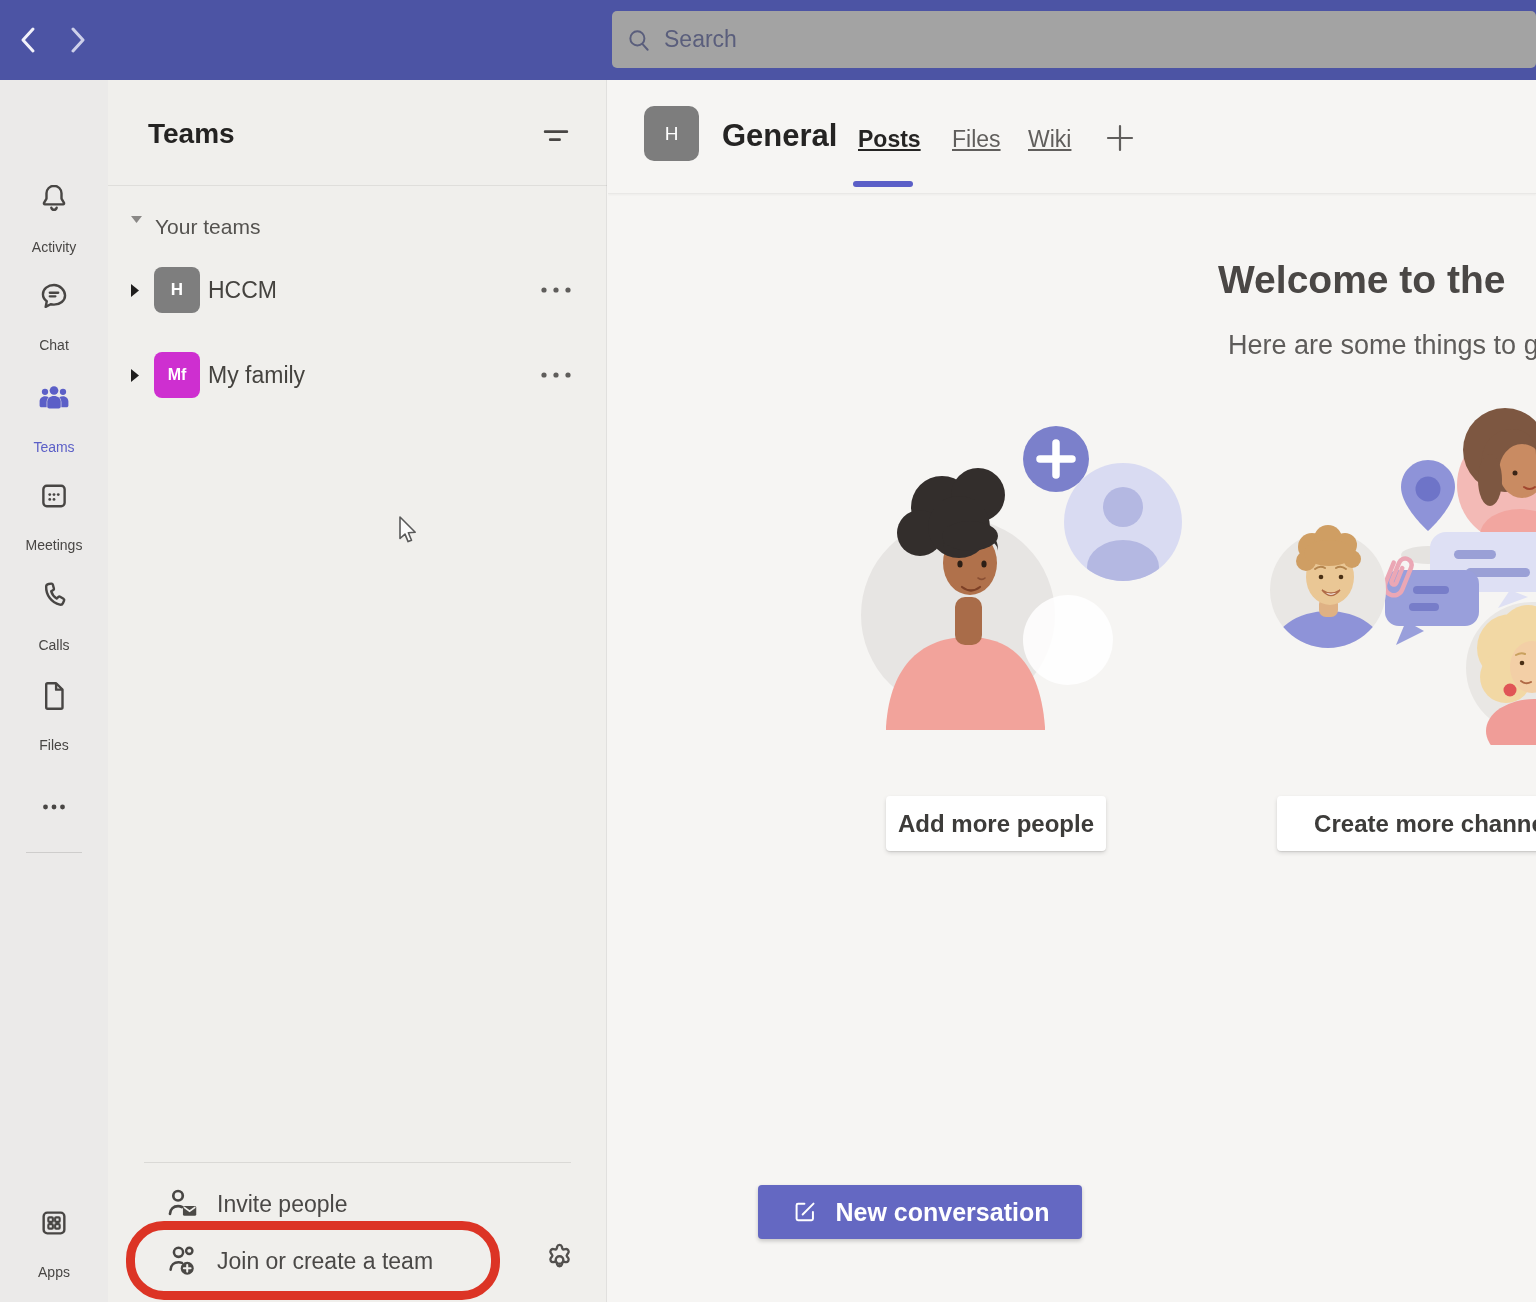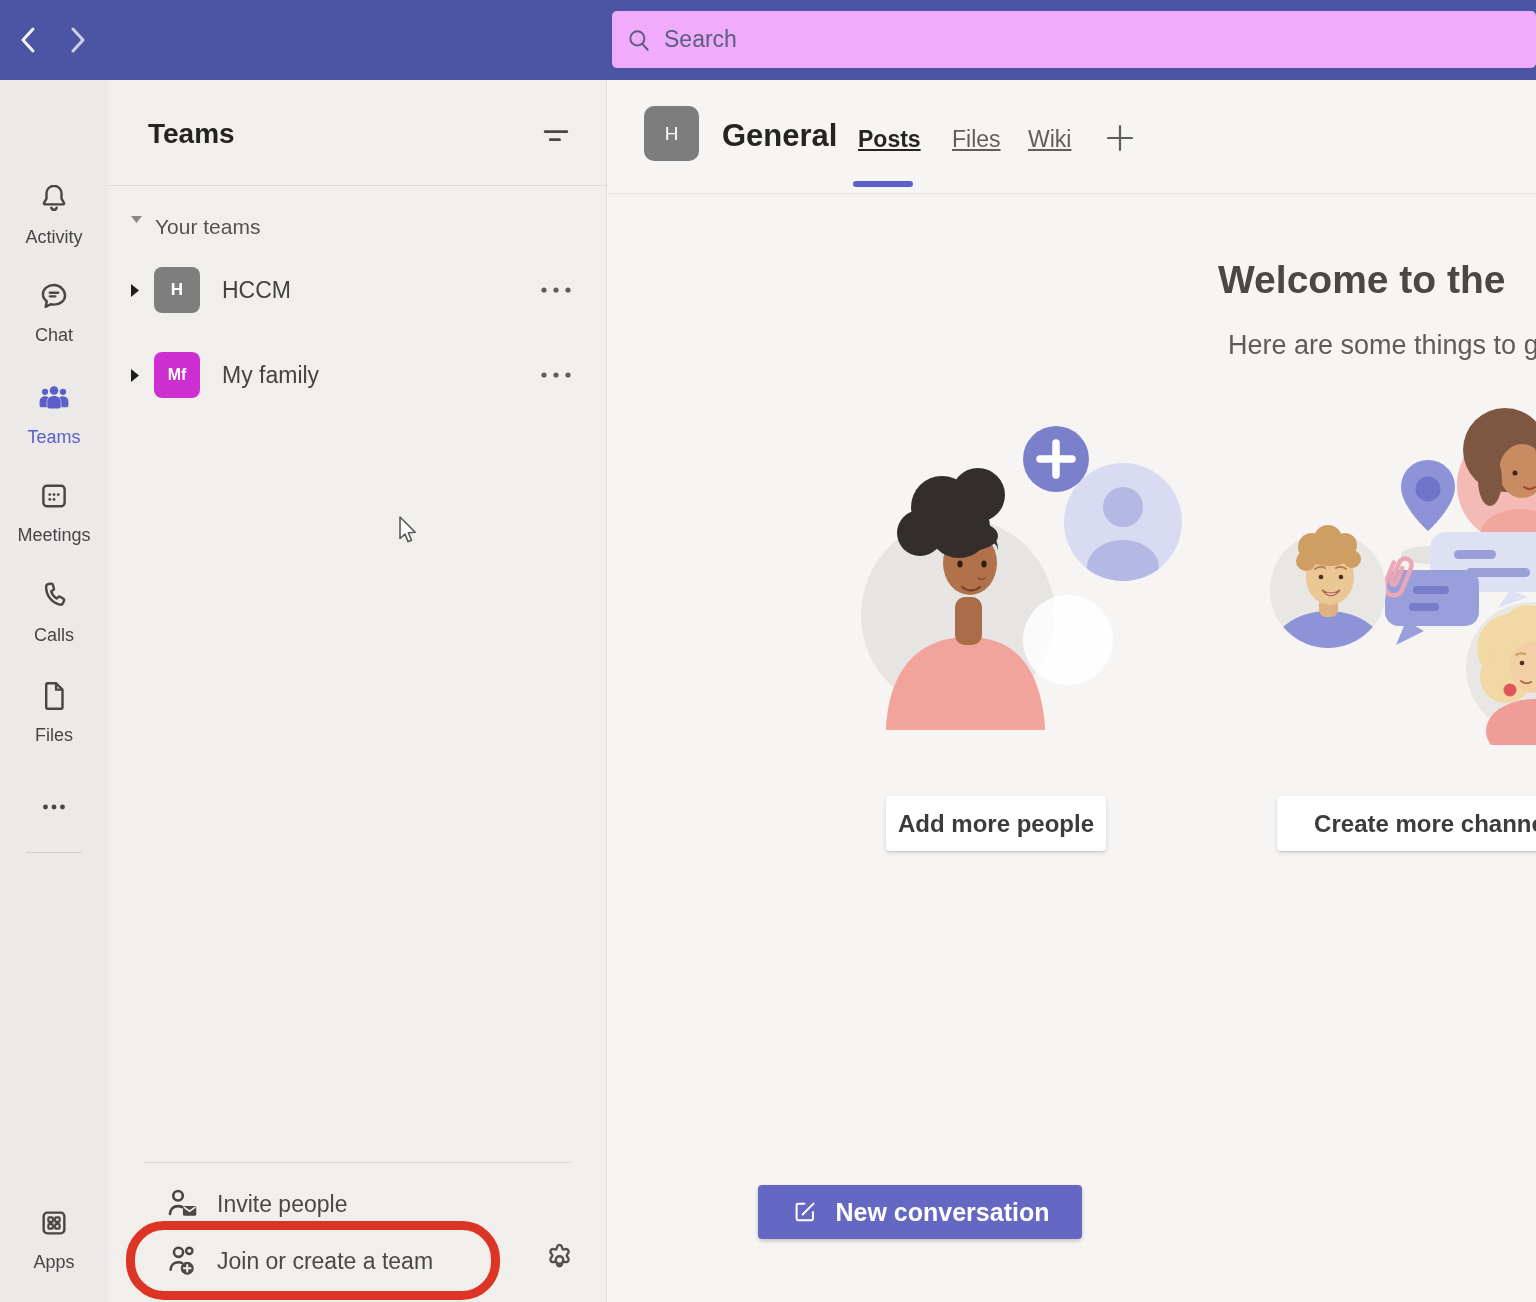--- a/index.html
+++ b/index.html
@@ -4,46 +4,46 @@
 <style>
   * { margin:0; padding:0; box-sizing:border-box; }
   body { font-family:"Liberation Sans", sans-serif; background:#d8d8d8; }
   .screen { position:relative; width:1536px; height:1302px; overflow:hidden; background:#f6f5f3; }
 
   
   .topbar { position:absolute; left:0; top:0; width:1536px; height:80px; background:#4c54a4; z-index:30; }
   .nav-btn { position:absolute; top:20px; width:40px; height:40px; display:flex; align-items:center; justify-content:center; cursor:pointer; }
   .nav-back { left:8px; }
   .nav-fwd  { left:58px; opacity:.92; }
-  .searchbox { position:absolute; left:612px; top:11px; width:924px; height:57px; background:#f0abfc; border-radius:5px; display:flex; align-items:center; padding-left:14px; }
+  .searchbox { position:absolute; left:612px; top:11px; width:924px; height:57px; background:#a3a3a3; border-radius:5px; display:flex; align-items:center; padding-left:14px; }
   .searchbox svg { flex:0 0 auto; }
   .searchbox input { border:none; outline:none; background:transparent; font-family:"Liberation Sans",sans-serif; font-size:23px; color:#4e5270; margin-left:12px; width:820px; }
   .searchbox input::placeholder { color:#5a5e7c; opacity:1; }
 
   
   .rail { position:absolute; left:0; top:80px; width:108px; height:1222px; background:#ebeae9; z-index:20; }
   .rail-item { position:absolute; left:0; width:108px; text-align:center; cursor:pointer; }
-  .rail-item .lbl { display:block; font-size:18px; color:#484644; margin-top:7px; }
+  .rail-item .lbl { display:block; font-size:14px; color:#484644; margin-top:19px; }
   .rail-item.active .lbl { color:#5b5fc7; }
   .rail-divider { position:absolute; left:26px; width:56px; border-top:1px solid rgba(0,0,0,.12); }
 
   
   .panel { position:absolute; left:108px; top:80px; width:499px; height:1222px; background:#f0efec; border-right:1px solid rgba(0,0,0,.06); z-index:10; }
   .panel-title { position:absolute; left:40px; top:38px; font-size:28px; font-weight:bold; color:#242322; }
   .filter-btn { position:absolute; left:430px; top:40px; width:36px; height:32px; cursor:pointer; }
   .panel-hr { position:absolute; left:0; top:105px; width:499px; border-top:1px solid rgba(0,0,0,.07); }
   .section-row { position:absolute; left:0; top:135px; width:499px; height:34px; display:flex; align-items:flex-start; cursor:pointer; }
   .section-row .tri { margin-left:22px; }
   .section-row .txt { margin-left:12px; font-size:21px; color:#54524f; }
   .team-row { position:absolute; left:0; width:499px; height:56px; display:flex; align-items:center; cursor:pointer; }
   .team-row .arrow { margin-left:22px; flex:0 0 auto; }
   .team-avatar { width:46px; height:46px; border-radius:8px; margin-left:14px; display:flex; align-items:center; justify-content:center; color:#fff; font-weight:bold; }
   .av-hccm { background:#7e7e7e; font-size:17px; }
   .av-mf   { background:#ce2fd0; font-size:16px; }
-  .team-row .name { margin-left:22px; font-size:23px; color:#45433f; flex:1 1 auto; }
+  .team-row .name { margin-left:8px; font-size:23px; color:#45433f; flex:1 1 auto; }
   .row-dots { margin-right:32px; cursor:pointer; }
   .panel-bottom-hr { position:absolute; left:36px; top:1082px; width:427px; border-top:1px solid rgba(0,0,0,.09); }
   .panel-link { position:absolute; left:0; width:499px; height:56px; display:flex; align-items:center; cursor:pointer; }
   .panel-link .ic { margin-left:55px; flex:0 0 auto; }
   .panel-link .txt { margin-left:16px; font-size:23px; color:#4a4846; }
   .gear-btn { position:absolute; left:433px; top:1161px; width:38px; height:38px; cursor:pointer; }
   .red-ring { position:absolute; left:18px; top:1141px; width:374px; height:79px; border:9px solid #dc3425; border-radius:38px; pointer-events:none; z-index:40; }
 
   
   .main { position:absolute; left:608px; top:80px; width:928px; height:1222px; background:#f6f5f3; overflow:hidden; }

